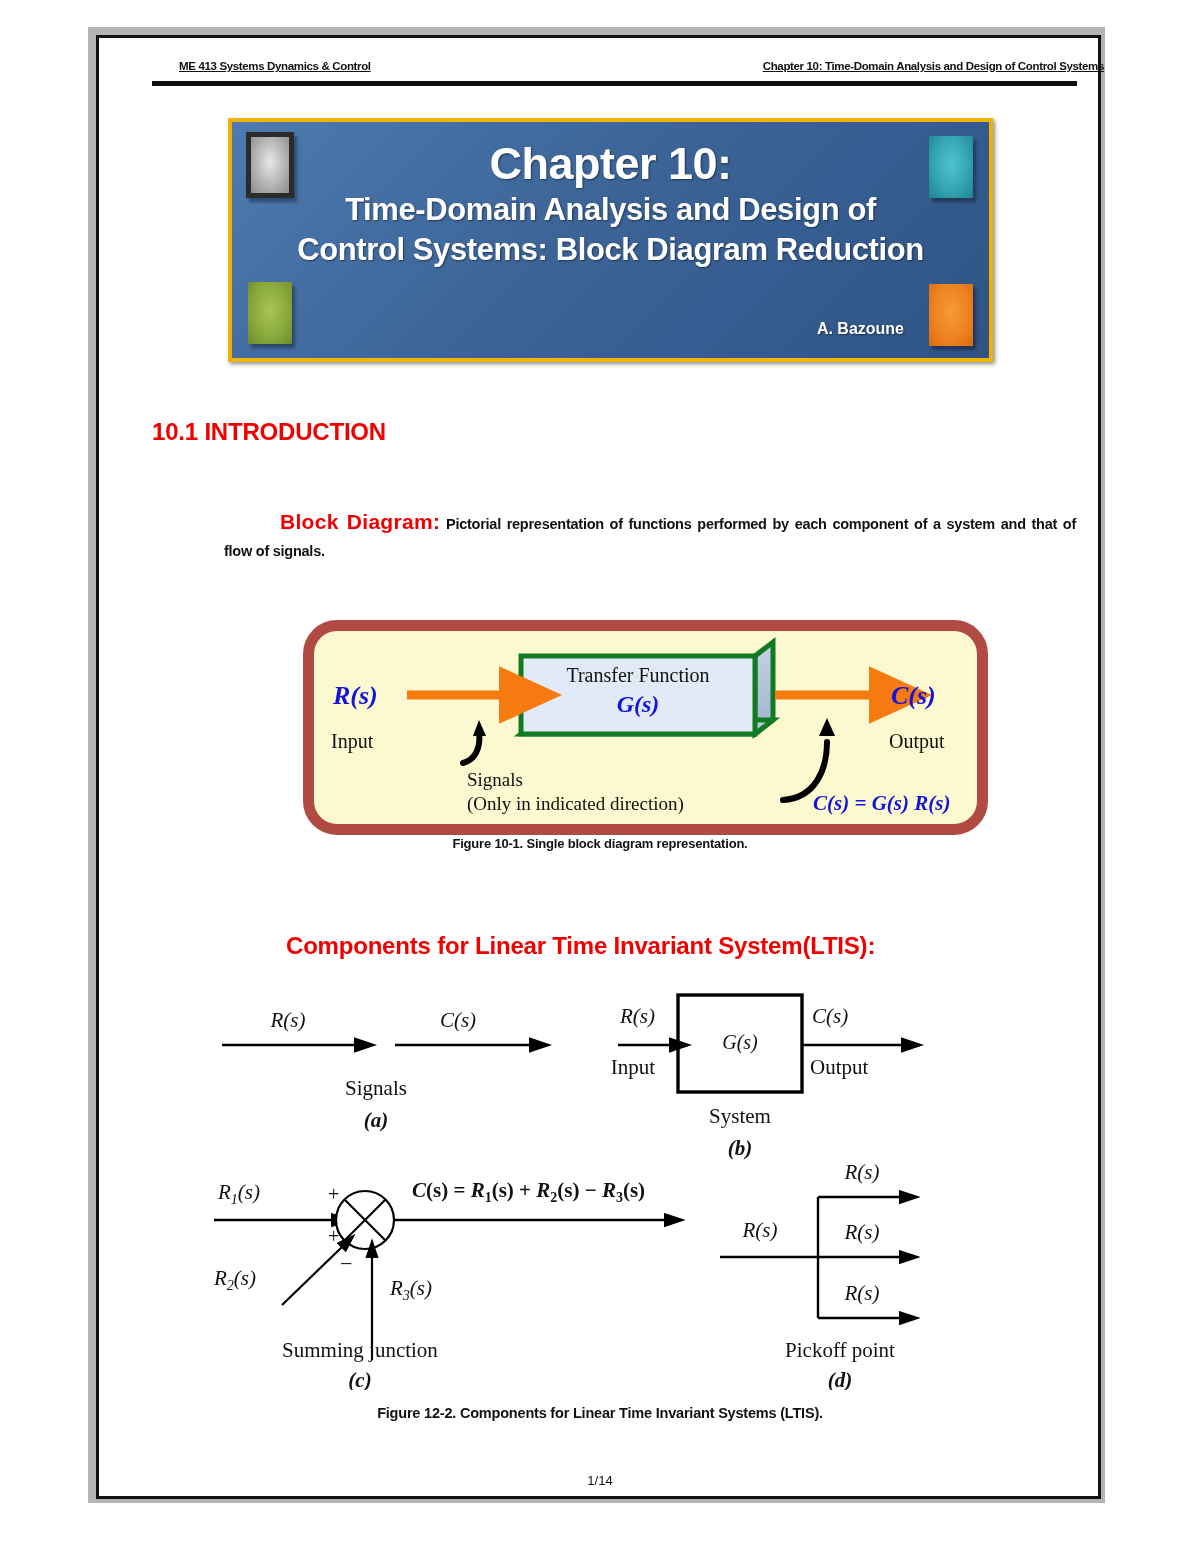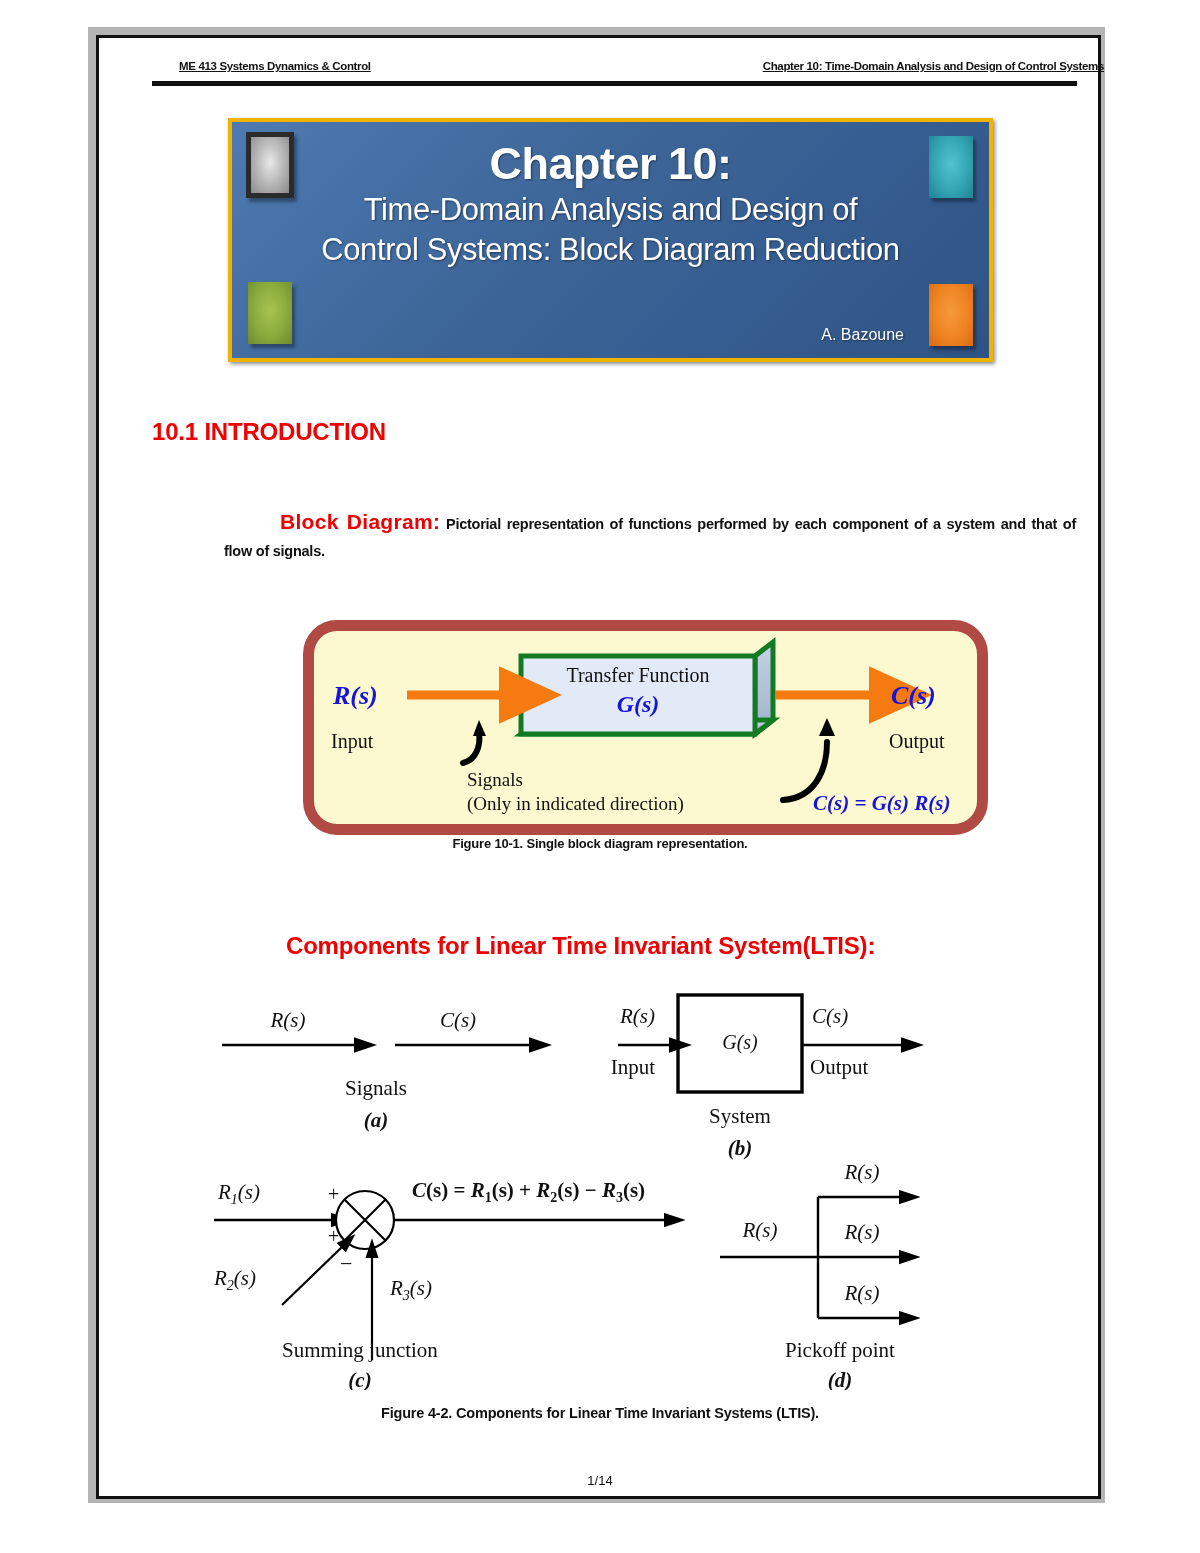--- a/index.html
+++ b/index.html
@@ -97,31 +97,31 @@
     text-shadow: 1px 1px 2px rgba(0,0,0,0.45);
   }
   #title-line1 {
     font-size: 45px;
     font-weight: bold;
     line-height: 1.16;
     letter-spacing: -0.5px;
   }
   #title-line2, #title-line3 {
     font-size: 31px;
-    font-weight: normal;
+    font-weight: bold;
     line-height: 1.28;
     letter-spacing: -0.4px;
     white-space: nowrap;
   }
   #banner-author {
     position: absolute;
-    right: 85px; bottom: 14px;
+    right: 85px; bottom: 20px;
     color: #ffffff;
     font-size: 16px;
-    font-weight: normal;
+    font-weight: bold;
     text-shadow: 1px 1px 2px rgba(0,0,0,0.45);
   }
 
   
   #section-heading {
     position: absolute;
     left: 152px; top: 418px;
     color: #f00000;
     font-size: 24px;
     font-weight: bold;
@@ -354,15 +354,15 @@
     <text class="mital" x="662" y="204" font-size="21" text-anchor="middle">R(s)</text>
     <line x1="618" y1="282" x2="700" y2="282" stroke="#000" stroke-width="2.4" marker-end="url(#blkHead)"></line>
     <text class="mital" x="662" y="264" font-size="21" text-anchor="middle">R(s)</text>
     <line x1="618" y1="343" x2="700" y2="343" stroke="#000" stroke-width="2.4" marker-end="url(#blkHead)"></line>
     <text class="mital" x="662" y="325" font-size="21" text-anchor="middle">R(s)</text>
     <text class="mtxt" x="640" y="382" font-size="21" text-anchor="middle">Pickoff point</text>
     <text class="mtxt" x="640" y="412" font-size="21" font-style="italic" font-weight="bold" text-anchor="middle">(d)</text>
   </g>
 </svg>
 
-<div id="fig2-caption">Figure 4-2. Components for Linear Time Invariant Systems (LTIS).</div>
+<div id="fig2-caption">Figure 12-2. Components for Linear Time Invariant Systems (LTIS).</div>
 
 <div id="page-number">1/14</div>
 
 </body></html>

